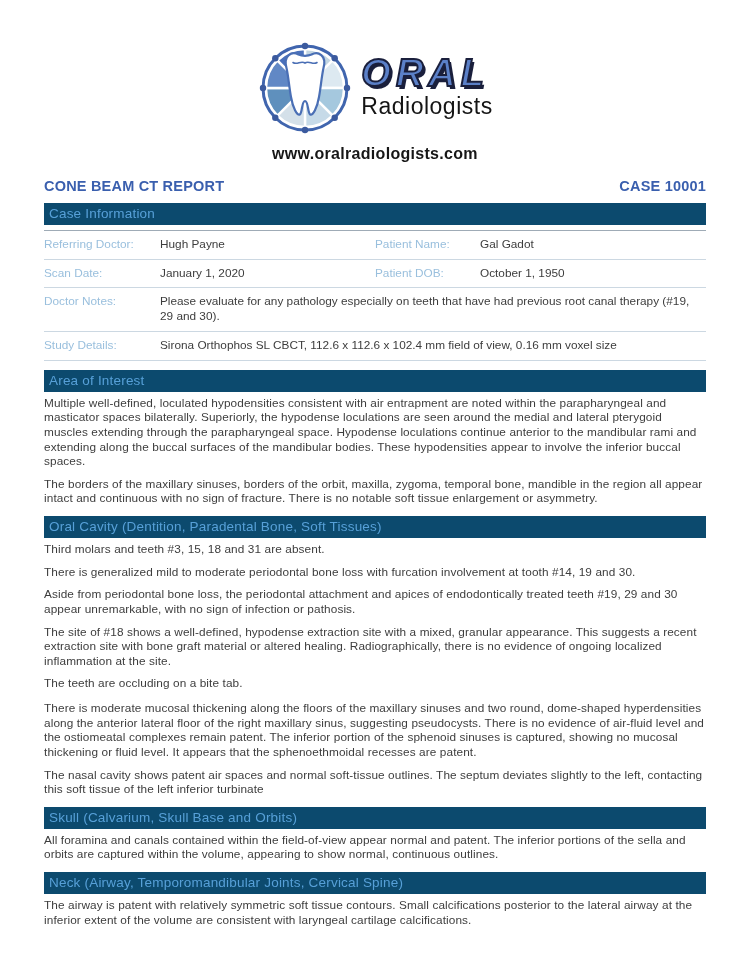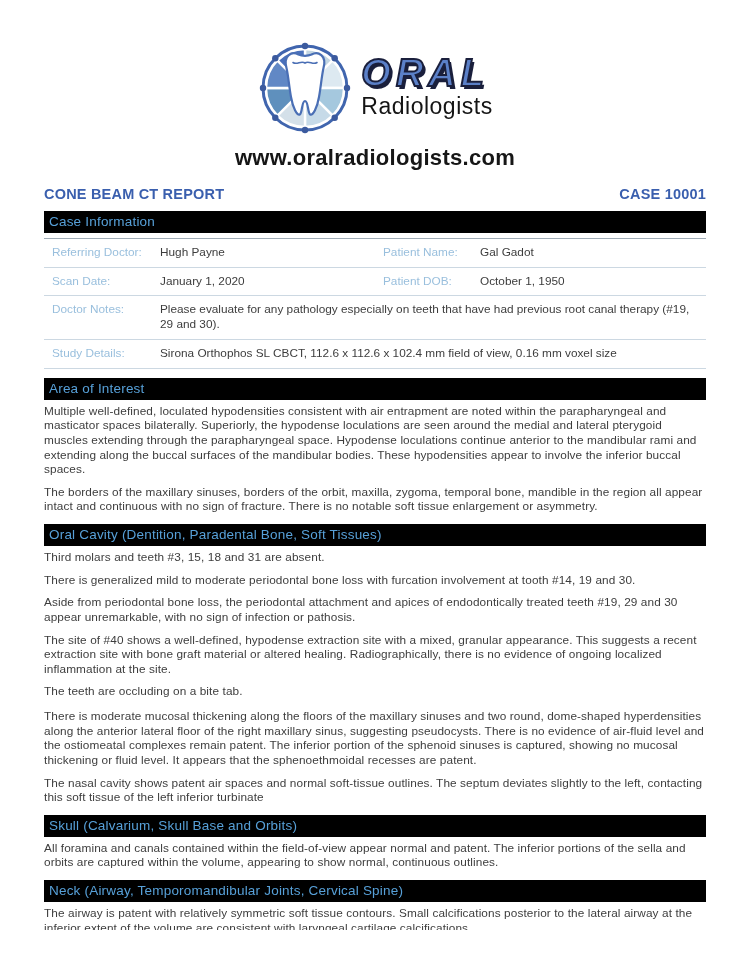--- a/index.html
+++ b/index.html
@@ -37,60 +37,60 @@
   }
   .brand-secondary {
     font-size: 23px;
     color: #141414;
     letter-spacing: 0.5px;
     line-height: 1.05;
     margin-top: 2px;
   }
   .brand-website {
     margin-top: 9px;
-    font-size: 22px;
+    font-size: 16px;
     font-weight: bold;
     color: #161616;
     letter-spacing: 0.3px;
   }
 
   
   .report-header {
     margin-top: 15px;
     display: flex;
     justify-content: space-between;
     align-items: center;
     font-size: 14.5px;
     font-weight: bold;
     color: #3a5fae;
     letter-spacing: 0.2px;
   }
 
   
   .section-bar {
     margin-top: 9px;
-    background: #000000;
+    background: #0c4a6e;
     color: #57a0d8;
     font-size: 13.5px;
     padding: 3px 6px 4px 5px;
     letter-spacing: 0.2px;
   }
 
   
   .ci-table { margin-top: 5px; border-top: 1px solid #9fabb6; }
   .ci-row {
     display: grid;
     border-bottom: 1px solid #ccd8e2;
     padding: 6px 0 7px 0;
     font-size: 11.8px;
     line-height: 1.25;
   }
   .ci-row.two-col { grid-template-columns: 116px 215px 105px 1fr; }
   .ci-row.one-col { grid-template-columns: 116px 1fr; }
-  .ci-label { color: #99bfdd; margin-left: 8px; }
+  .ci-label { color: #99bfdd; }
   .ci-value { color: #3d3d3d; padding-right: 6px; }
 
   
   .body-p {
     margin: 4px 0 8px 0;
     font-size: 11.8px;
     line-height: 1.24;
     color: #3d3d3d;
     letter-spacing: 0.1px;
   }
@@ -179,21 +179,21 @@
     <div class="section-bar">Area of Interest</div>
     <p class="body-p">Multiple well-defined, loculated hypodensities consistent with air entrapment are noted within the parapharyngeal and masticator spaces bilaterally. Superiorly, the hypodense loculations are seen around the medial and lateral pterygoid muscles extending through the parapharyngeal space. Hypodense loculations continue anterior to the mandibular rami and extending along the buccal surfaces of the mandibular bodies. These hypodensities appear to involve the inferior buccal spaces.</p>
     <p class="body-p">The borders of the maxillary sinuses, borders of the orbit, maxilla, zygoma, temporal bone, mandible in the region all appear intact and continuous with no sign of fracture. There is no notable soft tissue enlargement or asymmetry.</p>
   </div>
 
   <div class="section">
     <div class="section-bar">Oral Cavity (Dentition, Paradental Bone, Soft Tissues)</div>
     <p class="body-p">Third molars and teeth #3, 15, 18 and 31 are absent.</p>
     <p class="body-p">There is generalized mild to moderate periodontal bone loss with furcation involvement at tooth #14, 19 and 30.</p>
     <p class="body-p">Aside from periodontal bone loss, the periodontal attachment and apices of endodontically treated teeth #19, 29 and 30 appear unremarkable, with no sign of infection or pathosis.</p>
-    <p class="body-p">The site of #40 shows a well-defined, hypodense extraction site with a mixed, granular appearance. This suggests a recent extraction site with bone graft material or altered healing. Radiographically, there is no evidence of ongoing localized inflammation at the site.</p>
+    <p class="body-p">The site of #18 shows a well-defined, hypodense extraction site with a mixed, granular appearance. This suggests a recent extraction site with bone graft material or altered healing. Radiographically, there is no evidence of ongoing localized inflammation at the site.</p>
     <p class="body-p">The teeth are occluding on a bite tab.</p>
   </div>
 
   <div class="section">
     <p class="body-p">There is moderate mucosal thickening along the floors of the maxillary sinuses and two round, dome-shaped hyperdensities along the anterior lateral floor of the right maxillary sinus, suggesting pseudocysts. There is no evidence of air-fluid level and the ostiomeatal complexes remain patent. The inferior portion of the sphenoid sinuses is captured, showing no mucosal thickening or fluid level. It appears that the sphenoethmoidal recesses are patent.</p>
     <p class="body-p">The nasal cavity shows patent air spaces and normal soft-tissue outlines. The septum deviates slightly to the left, contacting this soft tissue of the left inferior turbinate</p>
   </div>
 
   <div class="section">
     <div class="section-bar">Skull (Calvarium, Skull Base and Orbits)</div>

